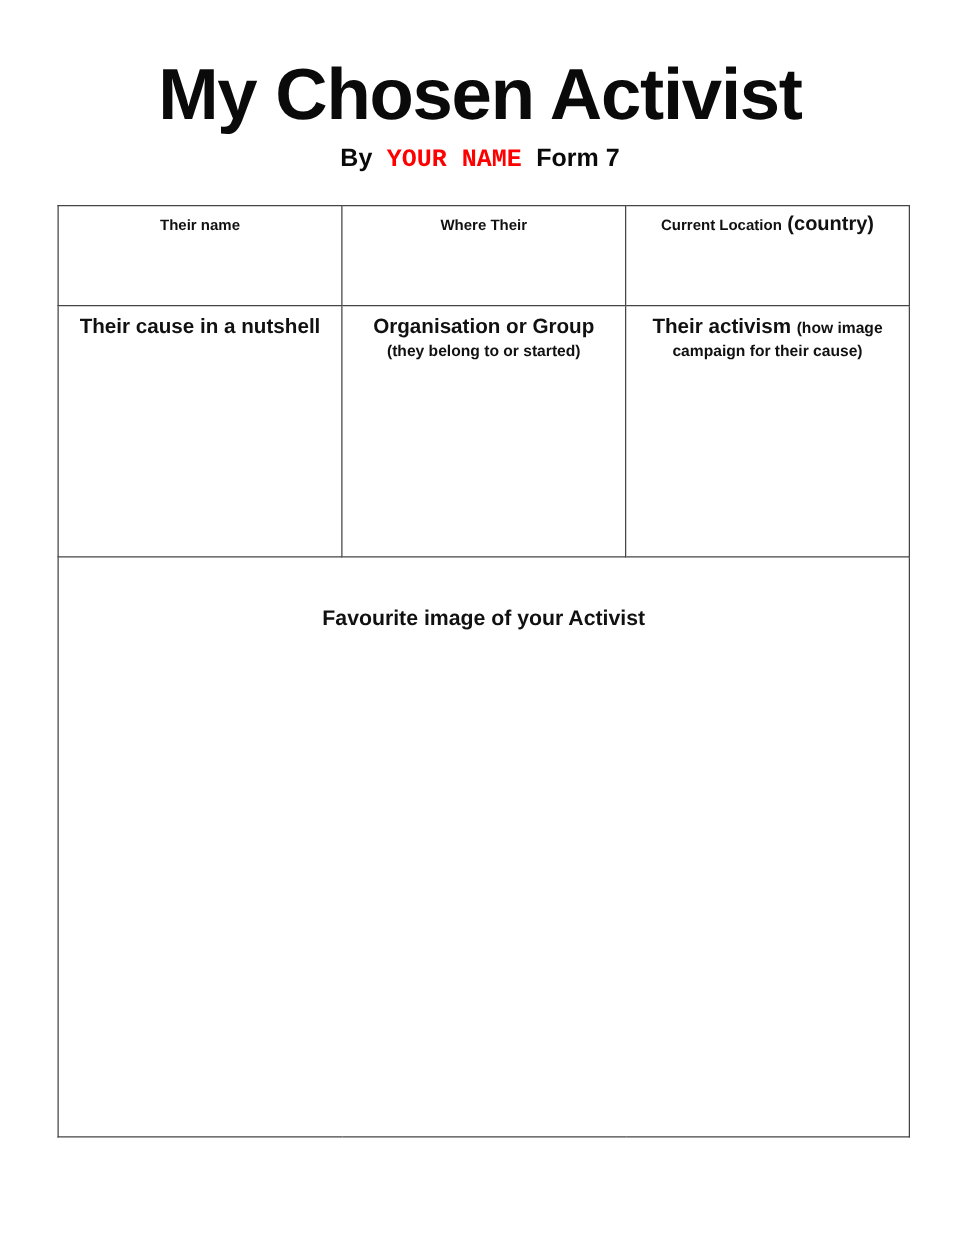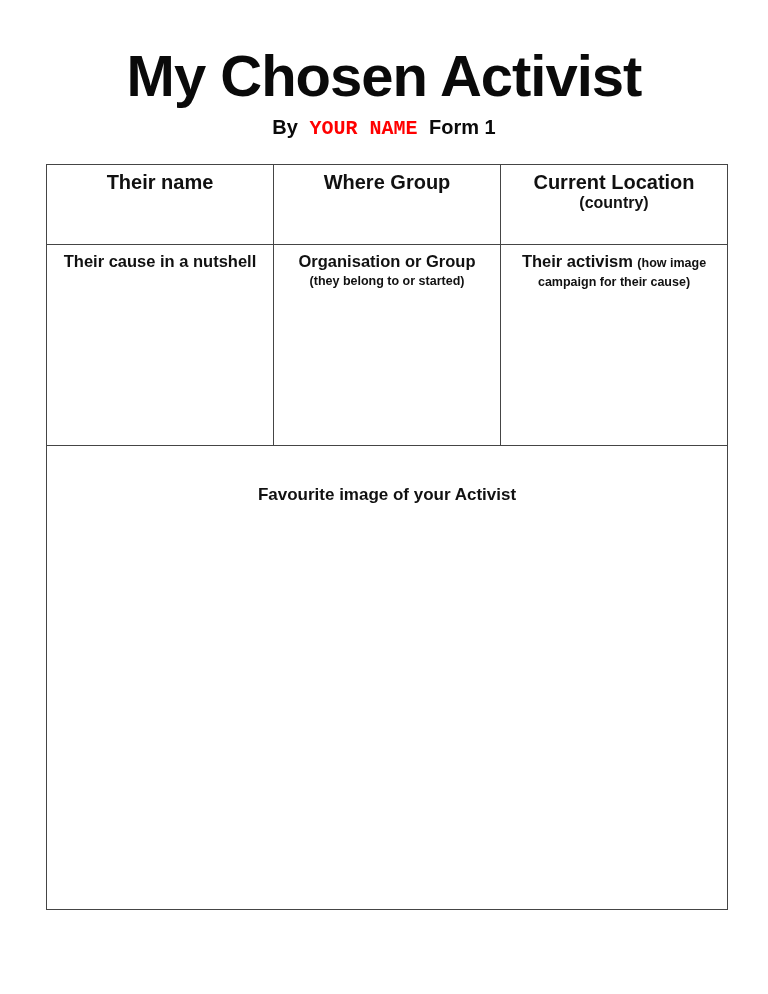--- a/index.html
+++ b/index.html
@@ -46,48 +46,48 @@
     border:1.4px solid var(--border);
     vertical-align:top;
     text-align:center;
     padding:6px 8px 0 8px;
     box-sizing:border-box;
     width:33.33%;
   }
   .row-top td{height:80px;}
   .row-mid td{height:201px;margin-top:47px;}
   .row-img td{height:464px;padding-top:39px;}
-  .row-top .main{font-size:20px;font-weight:700;}
+  .row-top .main{font-size:12px;font-weight:700;}
   .row-top .note{font-size:16px;font-weight:700;}
   .row-mid .main{font-size:16.5px;font-weight:700;line-height:1.25;}
   .row-mid .note{font-size:12.5px;font-weight:700;line-height:1.3;}
   .note-block{display:block;margin-top:1px;}
   .row-img .label{font-size:17px;font-weight:700;}
 </style>
 </head>
 <body>
 
 <div class="page">
 
   <h1 class="title">My Chosen Activist</h1>
 
   <div class="byline">
     <span>By</span>
     <span class="byline-name" style="color: rgb(255, 0, 0); font-family: Liberation Mono, monospace;">YOUR NAME</span>
-    <span>Form 1</span>
+    <span>Form 7</span>
   </div>
 
   <table class="ws">
     <tbody>
         <tr class="row-top">
       <td>
         <span class="main">Their name</span>
       </td>
       <td>
-        <span class="main">Where Group</span>
+        <span class="main">Where Their</span>
       </td>
       <td>
         <span class="main">Current Location</span>
         <span class="note">(country)</span>
       </td>
     </tr>
     <tr class="row-mid">
       <td>
         <span class="main">Their cause in a nutshell</span>
       </td>

